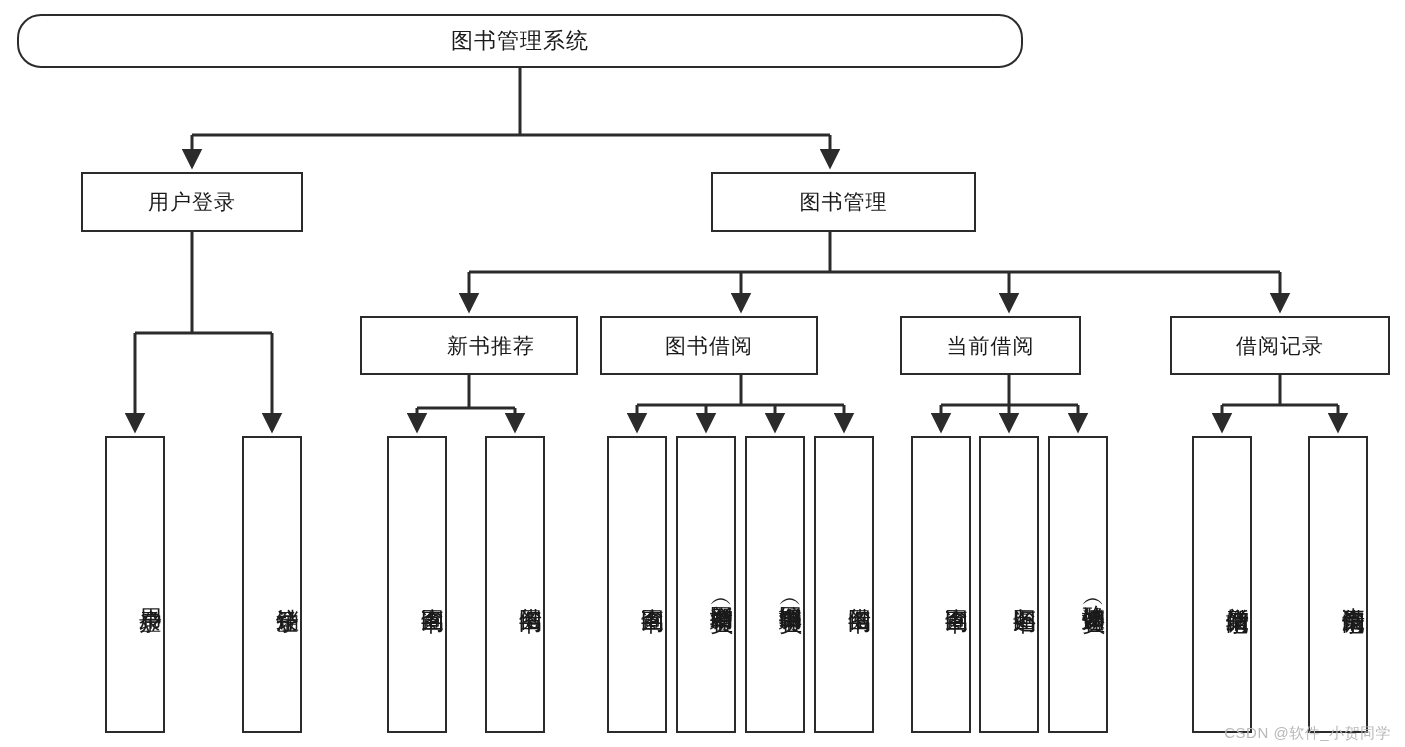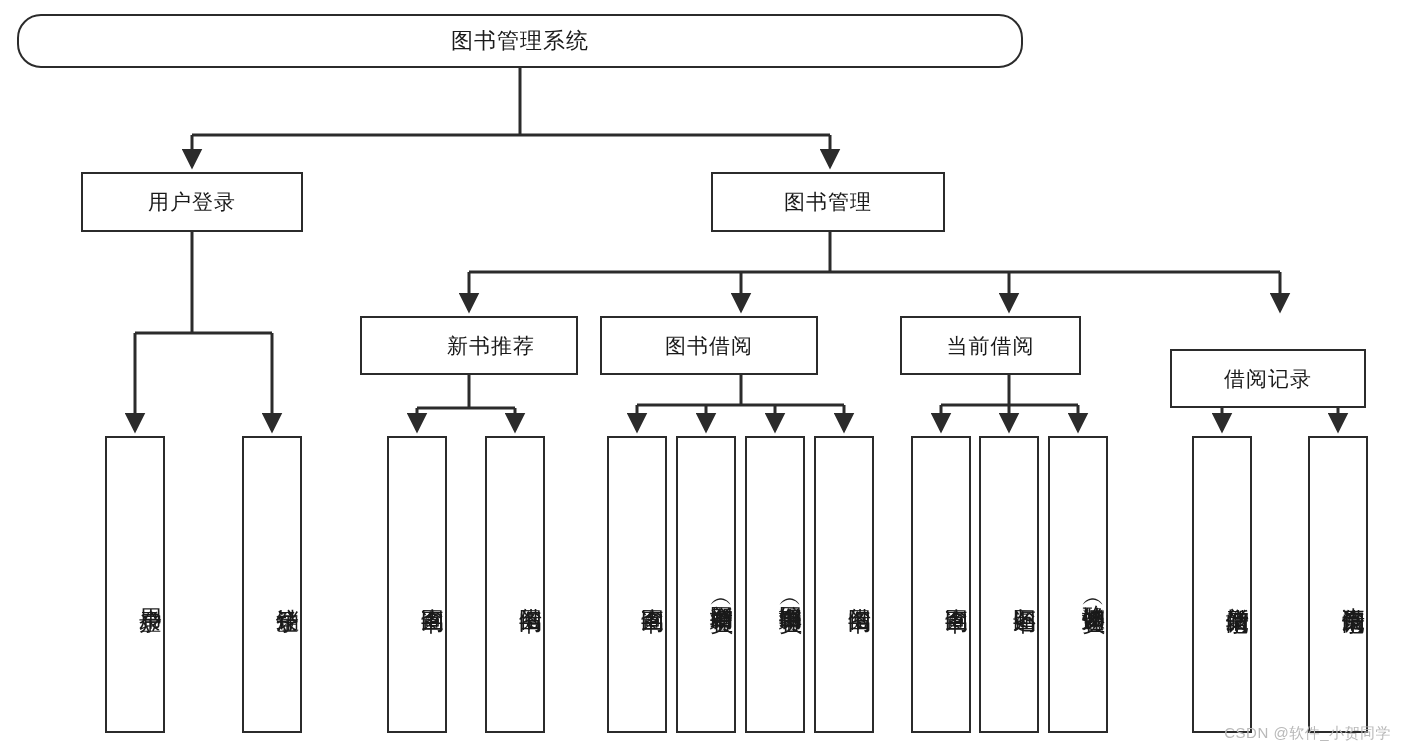--- a/index.html
+++ b/index.html
@@ -110,34 +110,34 @@
     </g>
   </svg>
 
   <div class="node horizontal root" style="left:17px;top:14px;width:1006px;height:54px;">
     <span class="lbl">图书管理系统</span>
   </div>
 
   <div class="node horizontal" style="left:81px;top:172px;width:222px;height:60px;">
     <span class="lbl">用户登录</span>
   </div>
-  <div class="node horizontal" style="left:711px;top:172px;width:234px;height:60px;">
+  <div class="node horizontal" style="left:711px;top:172px;width:265px;height:60px;">
     <span class="lbl">图书管理</span>
   </div>
 
   <div class="node horizontal" style="left:360px;top:316px;width:218px;height:59px;padding-left:44px;">
     <span class="lbl">新书推荐</span>
   </div>
   <div class="node horizontal" style="left:600px;top:316px;width:218px;height:59px;">
     <span class="lbl">图书借阅</span>
   </div>
   <div class="node horizontal" style="left:900px;top:316px;width:181px;height:59px;">
     <span class="lbl">当前借阅</span>
   </div>
-  <div class="node horizontal" style="left:1170px;top:316px;width:196px;height:59px;margin-top:33px;">
+  <div class="node horizontal" style="left:1170px;top:316px;width:220px;height:59px;">
     <span class="lbl">借阅记录</span>
   </div>
 
   <div class="node vertical" style="left:105px;top:436px;width:60px;height:297px;">
     <span class="lbl">用户登录</span>
   </div>
   <div class="node vertical" style="left:242px;top:436px;width:60px;height:297px;">
     <span class="lbl">注销登录</span>
   </div>
 

